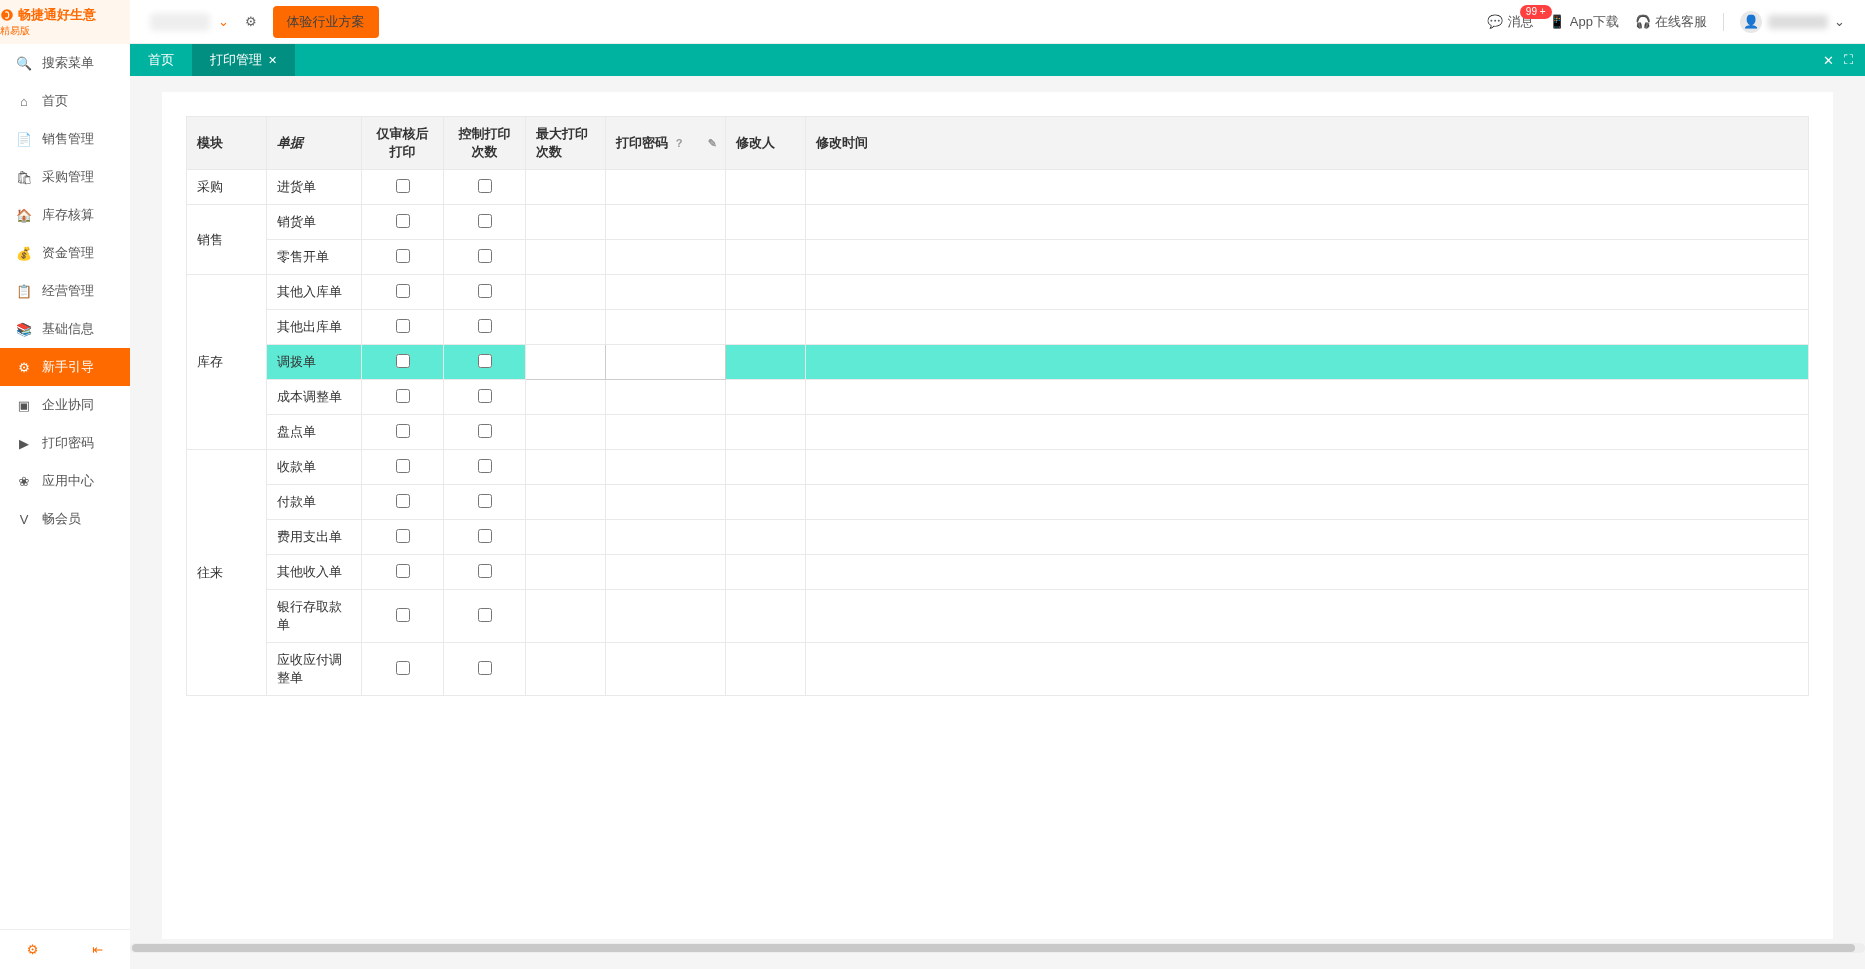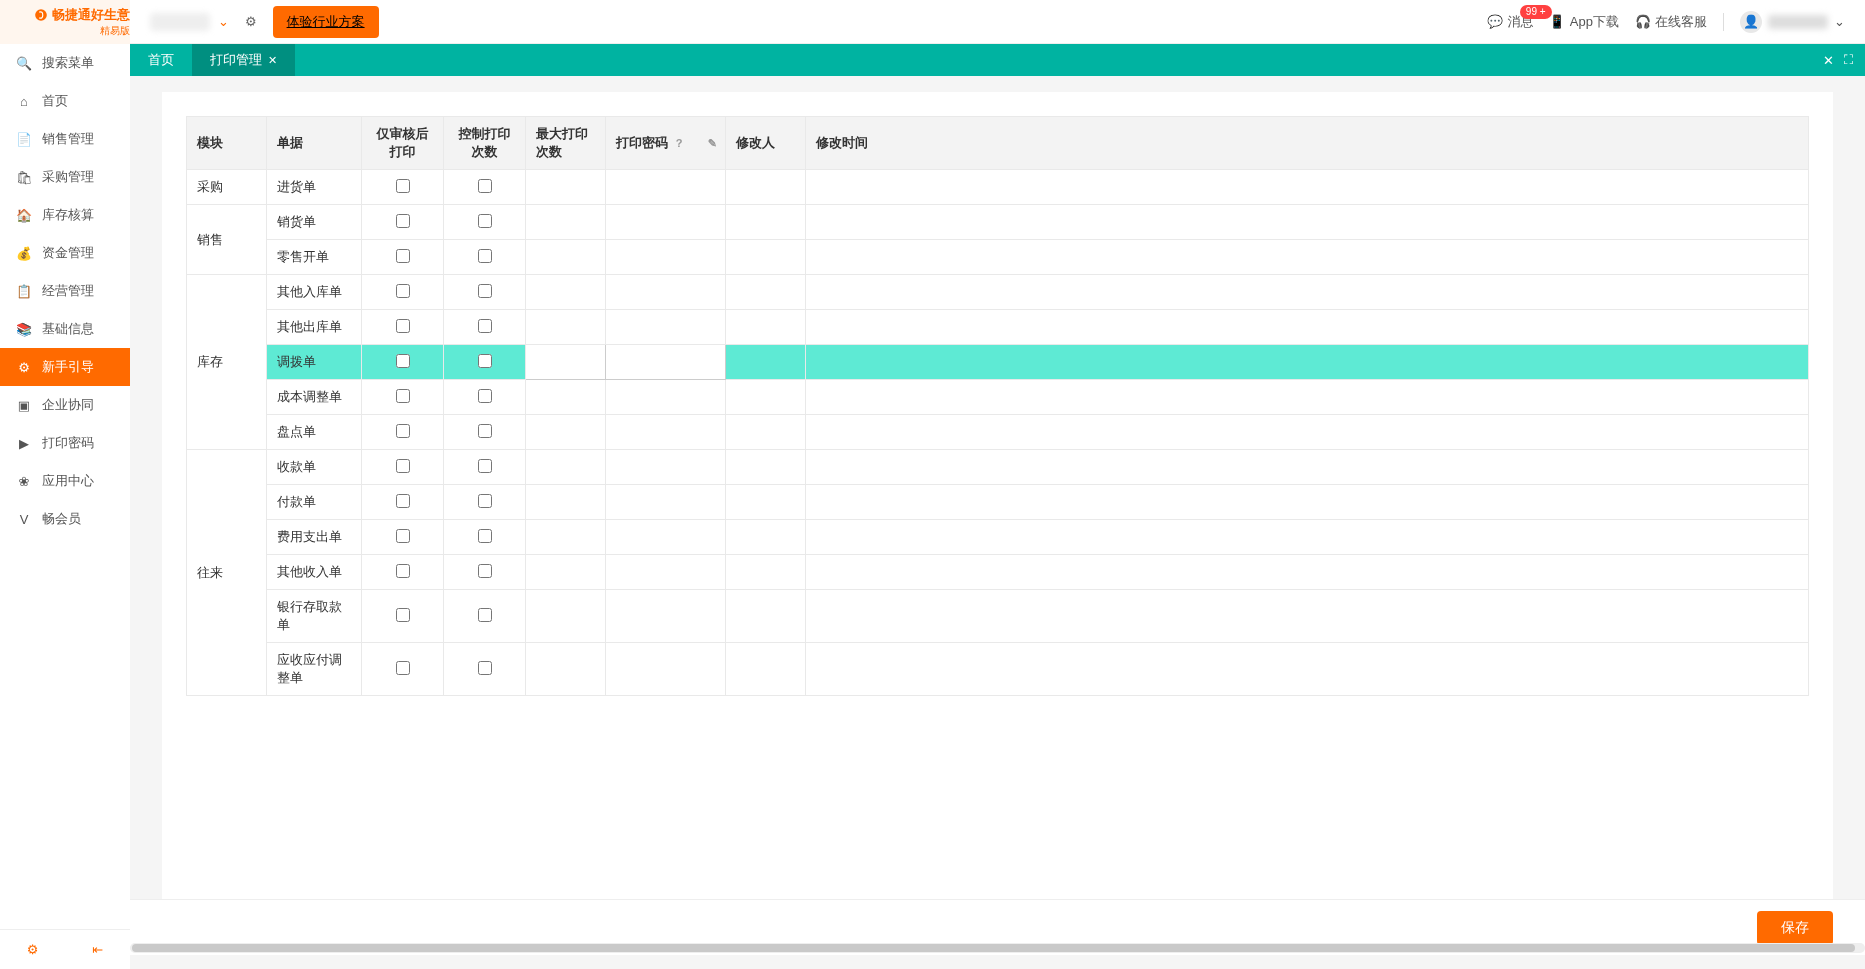--- a/index.html
+++ b/index.html
@@ -1,27 +1,27 @@
 <!DOCTYPE html>
 <html><head>
 <meta charset="utf-8">
 <style>
   * { margin: 0; padding: 0; box-sizing: border-box; }
   body { font-family: "Microsoft YaHei", Arial, sans-serif; font-size: 13px; color: #333; background: #f5f5f5; width: 1865px; height: 969px; overflow: hidden; }
 
   
   .header { height: 44px; background: #fff; display: flex; align-items: center; padding: 0 20px 0 0; border-bottom: 1px solid #eee; }
-  .logo-area { width: 130px; height: 44px; background: #fff6ee; display: flex; align-items: flex-end; justify-content: center; flex-direction: column; }
+  .logo-area { width: 130px; height: 44px; background: #fff6ee; display: flex; align-items: flex-start; justify-content: center; flex-direction: column; }
   .logo-text { color: #ff6a00; font-size: 13px; font-weight: bold; display: flex; align-items: center; gap: 4px; }
   .logo-sub { color: #ff6a00; font-size: 10px; }
   .org-select { margin-left: 20px; display: flex; align-items: center; gap: 8px; color: #999; }
   .org-blur { filter: blur(3px); background: #eee; border-radius: 4px; width: 60px; height: 18px; }
   .chevron-down { color: #ff6a00; }
   .gear-icon { color: #666; margin-left: 8px; }
-  .industry-btn { margin-left: 16px; background: #ff6a00; color: #000000; border: none; border-radius: 4px; padding: 7px 14px; font-size: 13px; cursor: pointer; text-decoration: underline; }
+  .industry-btn { margin-left: 16px; background: #ff6a00; color: #404040; border: none; border-radius: 4px; padding: 7px 14px; font-size: 13px; cursor: pointer; }
   .header-spacer { flex: 1; }
   .header-right { display: flex; align-items: center; gap: 16px; color: #555; font-size: 13px; }
   .header-item { display: flex; align-items: center; gap: 4px; cursor: pointer; position: relative; }
   .badge { position: absolute; top: -8px; right: -18px; background: #ff4040; color: #fff; border-radius: 8px; padding: 0 6px; font-size: 10px; line-height: 14px; }
   .header-sep { width: 1px; height: 18px; background: #ddd; }
   .avatar-area { display: flex; align-items: center; gap: 6px; }
   .avatar-circle { width: 22px; height: 22px; border-radius: 50%; background: #e8e8e8; display:flex; align-items:center; justify-content:center; color:#bbb; }
   .user-blur { filter: blur(3px); background: #ddd; width: 60px; height: 14px; border-radius: 3px; }
 
   
@@ -42,21 +42,21 @@
   .tabs-right span { cursor: pointer; }
 
   .content-wrap { flex: 1; padding: 16px 32px; overflow: auto; position: relative; display:flex; flex-direction:column; }
   .panel { background: #fff; flex:1; padding: 24px; overflow:auto; }
 
   
   table { border-collapse: collapse; width: 100%; table-layout: fixed; }
   th, td { border: 1px solid #e9e9e9; padding: 8px 10px; text-align: left; font-size: 13px; color: #333; height: 34px; }
   th { background: #f3f3f3; font-weight: bold; position: relative; }
   .col-module { width: 80px; }
-  .col-doc { width: 95px; }
+  .col-doc { width: 95px; font-style: italic; }
   .col-audit { width: 82px; text-align: center; }
   .col-ctrl { width: 82px; text-align: center; }
   .col-max { width: 80px; font-family: Liberation Mono, monospace; }
   .col-pwd { width: 120px; }
   .col-modifier { width: 80px; }
   .col-modtime { }
   td.center { text-align: center; }
   tr.hl td { background: #5eead4; }
   tr.hl td.edit-cell { background: #fff; border: 1px solid #ccc; }
   input[type=checkbox] { width: 14px; height: 14px; }
@@ -338,21 +338,18 @@
                 <td class="center"><input type="checkbox" style=""></td>
                 <td></td>
                 <td></td>
                 <td></td>
                 <td></td>
               </tr>
             </tbody>
         </table>
       </div>
 
-      <div class="footer-bar">
-        <button class="save-btn">保存</button>
-      </div>
       <div class="hscroll-vis">
           <div class="hscroll-thumb"></div>
         </div>
     </div>
   </div>
 </div>
 
 </body></html>

